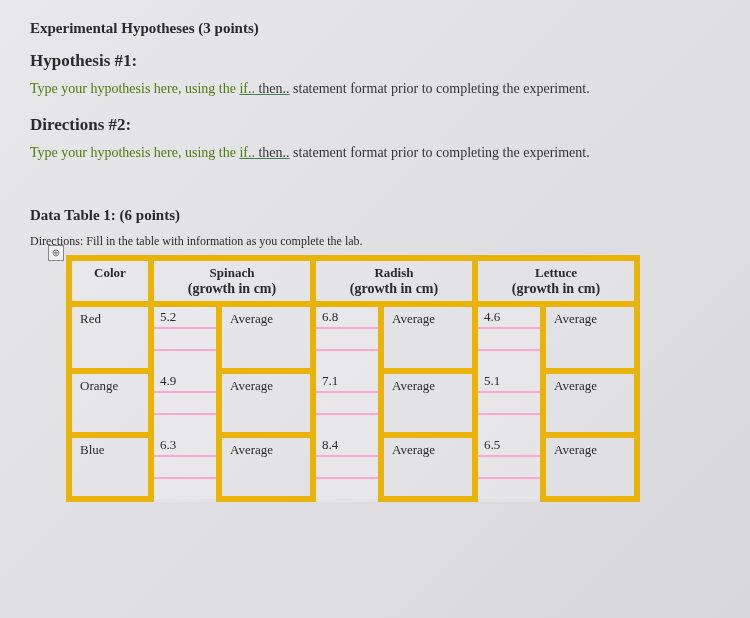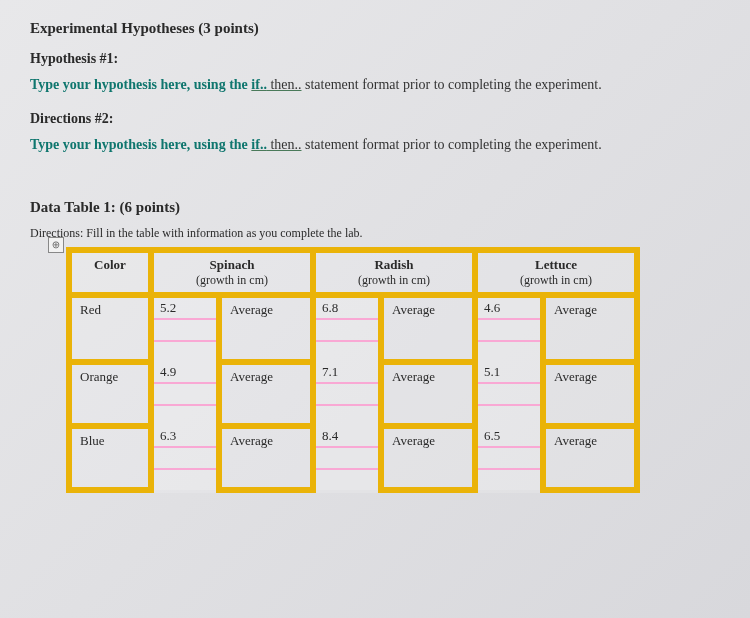--- a/index.html
+++ b/index.html
@@ -11,30 +11,30 @@
       height: 618px;
       box-sizing: border-box;
       color: #2a2a2a;
     }
     .section-title {
       font-weight: bold;
       font-size: 15px;
     }
     .hypothesis-label {
       font-weight: bold;
-      font-size: 14px;
+      font-size: 17px;
       margin-top: 14px;
       margin-bottom: 10px;
     }
     .hypothesis-text {
       font-size: 14px;
       margin-bottom: 18px;
       color: #333;
     }
-    .red-text { color: #0f766e; font-weight: bold; }
+    .red-text { color: #4d7c0f; }
     .underline { text-decoration: underline; text-decoration-color: #4a7a5a; }
     .data-title {
       font-weight: bold;
       font-size: 15px;
       margin-top: 46px;
       margin-bottom: 10px;
     }
     .directions {
       font-size: 12px;
       margin-bottom: 6px;
@@ -69,21 +69,21 @@
       vertical-align: top;
     }
     th {
       font-weight: bold;
       text-align: center;
     }
     .color-col { width: 60px; }
     .val-col { width: 62px; }
     .avg-col { width: 72px; }
     .header-veg { text-align: center; }
-    .sub { display: block; font-weight: normal; font-size: 12px; text-align: center; }
+    .sub { display: block; font-weight: bold; font-size: 14px; text-align: center; }
     .row-group td { height: auto; }
     .stack {
       border: none;
       padding: 0;
     }
     .stack-table {
       border-collapse: collapse;
       width: 100%;
     }
     .stack-table td {

